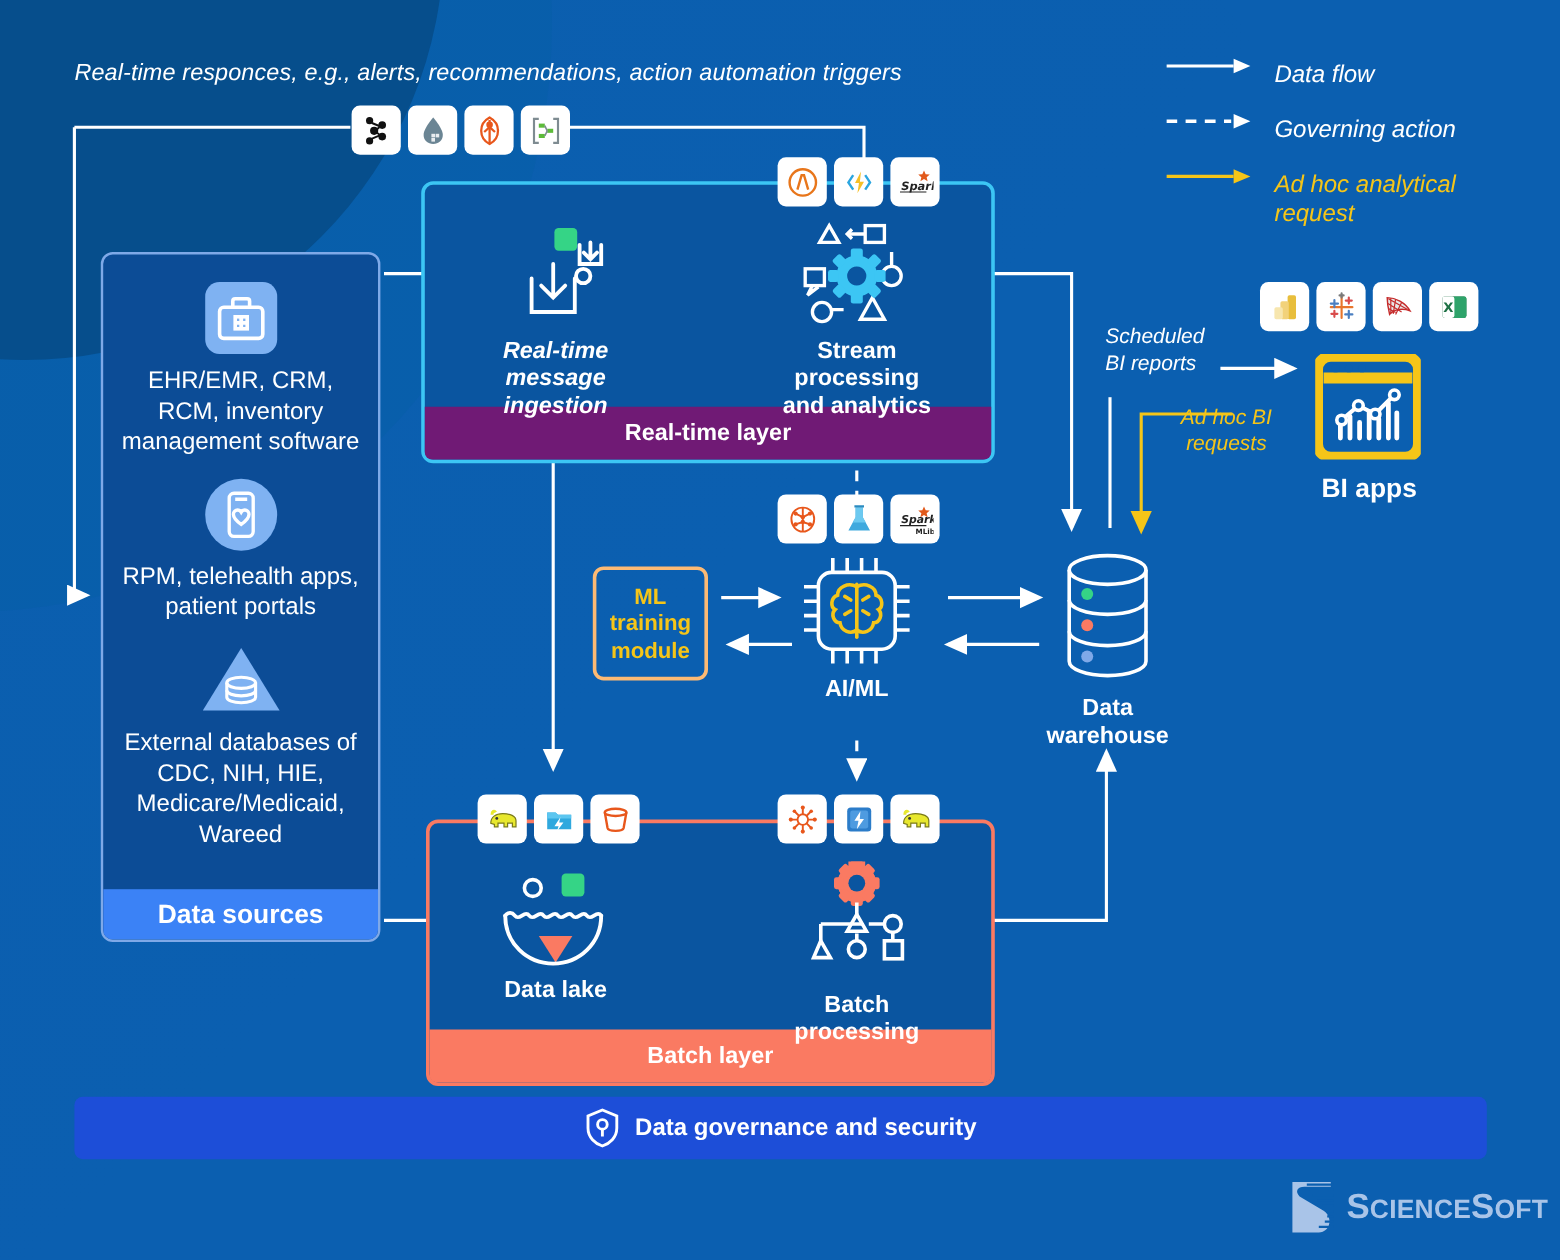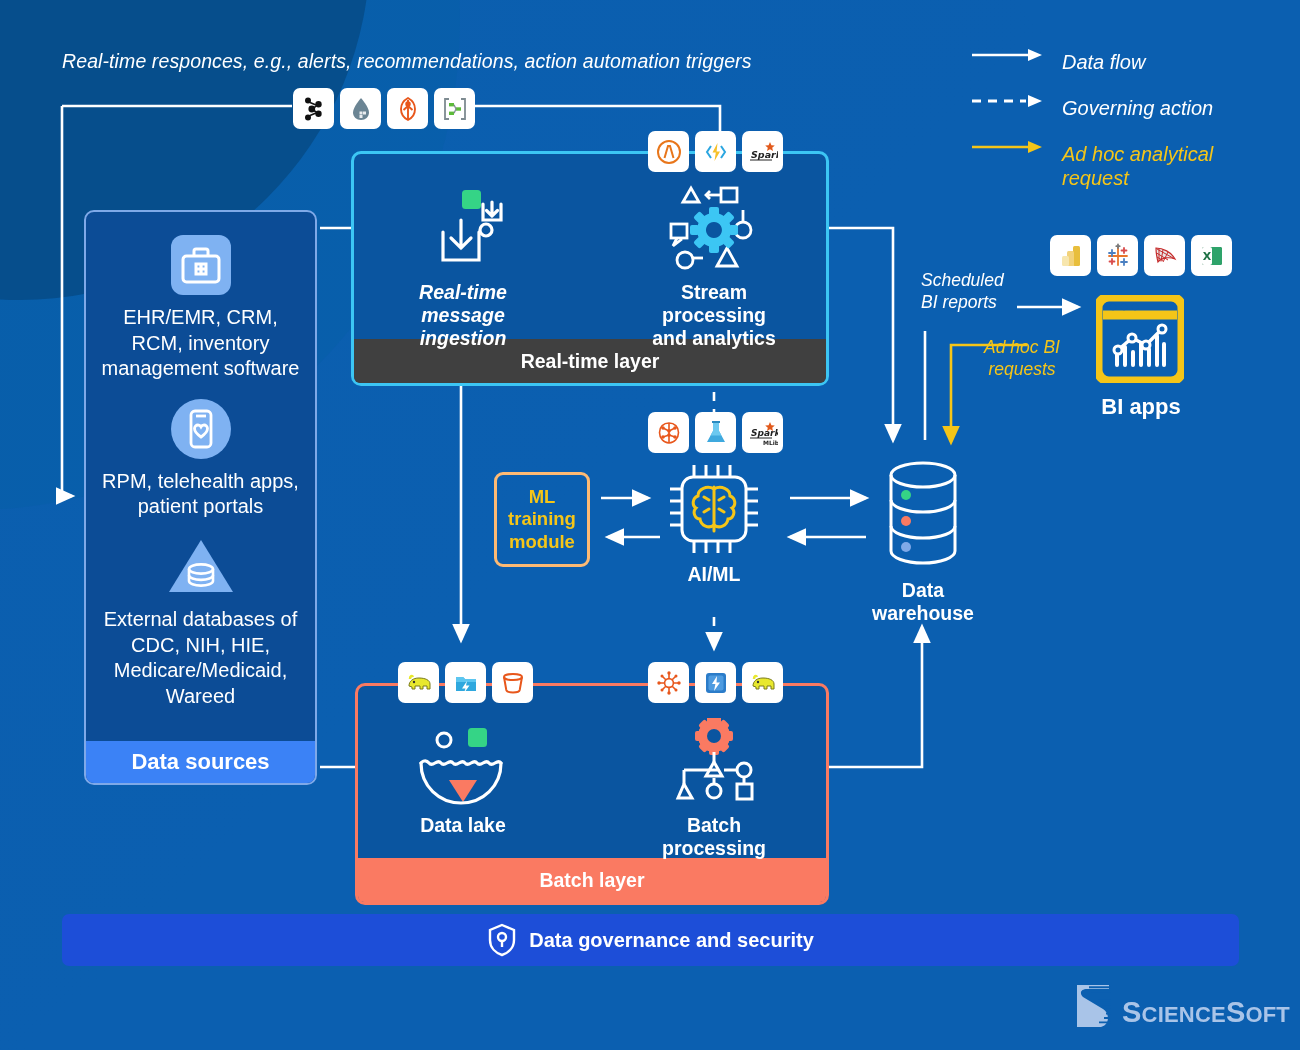--- a/index.html
+++ b/index.html
@@ -35,21 +35,21 @@
   .layer{
     position:absolute; border-radius:10px; border:3px solid transparent;
     background:#0A55A0;
   }
   .layer .cap{
     position:absolute; left:0; right:0; bottom:0; height:44px;
     display:flex; align-items:center; justify-content:center;
     color:#fff; font-weight:bold; font-size:19.5px; border-radius:0 0 6px 6px;
   }
   .rt{ border-color:#3CC6F4; }
-  .rt .cap{ background:#404040; }
+  .rt .cap{ background:#701a75; }
   .bl{ border-color:#FA7A62; }
   .bl .cap{ background:#FA7A62; }
 
   
   #sources{
     position:absolute; left:84px; top:210px; width:233px; height:575px;
     border:2.5px solid #7FA9E8; border-radius:10px; background:#0C4C96;
     overflow:hidden;
   }
   #sources .inner{ position:absolute; inset:0; padding:22px 14px 0; }
@@ -86,21 +86,21 @@
     color:#fff; font-weight:bold; font-size:20px;
   }
 
   
   #legend{ position:absolute; left:972px; top:46px; }
   .leg-row{ display:flex; align-items:flex-start; gap:18px; margin-bottom:18px; }
   .leg-row .lbl{ font-style:italic; color:#fff; font-size:20px; line-height:1.2; padding-top:4px; }
   .leg-row .lbl.gold{ color:#F5C518; }
 
   
-  #logo{ position:absolute; left:1073px; top:983px; display:flex; align-items:flex-end; gap:9px; }
+  #logo{ position:absolute; left:1073px; top:983px; display:flex; align-items:center; gap:9px; }
   #logo .txt{ color:#A9C4E8; font-size:29px; font-weight:bold; letter-spacing:.2px; }
   #logo .txt small{ font-size:22px; }
 
   .biapps-label{ position:absolute; left:1081px; top:394px; width:120px;
     text-align:center; color:#fff; font-weight:bold; font-size:22px; }
 </style>
 </head>
 <body>
 
 <div id="stage">
@@ -611,21 +611,21 @@
         <circle cx="82" cy="52" r="7"></circle>
         <path d="M22,52 L43,52"></path>
         <path d="M22,52 L22,66"></path>
         <path d="M22,66 L16,80 L30,80 z"></path>
         <circle cx="52" cy="73" r="7"></circle>
         <path d="M52,60 L52,66"></path>
         <rect x="75" y="66" width="15" height="15"></rect>
         <path d="M82,59 L82,66"></path>
       </g>
     </svg>
-    <div class="node-label" style="margin-top:4px;">Batch processing</div>
+    <div class="node-label" style="margin-top:16px;">Batch processing</div>
   </div>
 
   <div id="gov">
     <svg width="30" height="34" viewBox="0 0 30 34">
       <path d="M15,2 L27,7 L27,17 C27,25 21,30 15,32 C9,30 3,25 3,17 L3,7 z" fill="none" stroke="#fff" stroke-width="2.4"></path>
       <circle cx="15" cy="14" r="4" fill="none" stroke="#fff" stroke-width="2.4"></circle>
       <path d="M15,18 L15,24" stroke="#fff" stroke-width="2.4"></path>
     </svg>
     <span>Data governance and security</span>
   </div>

